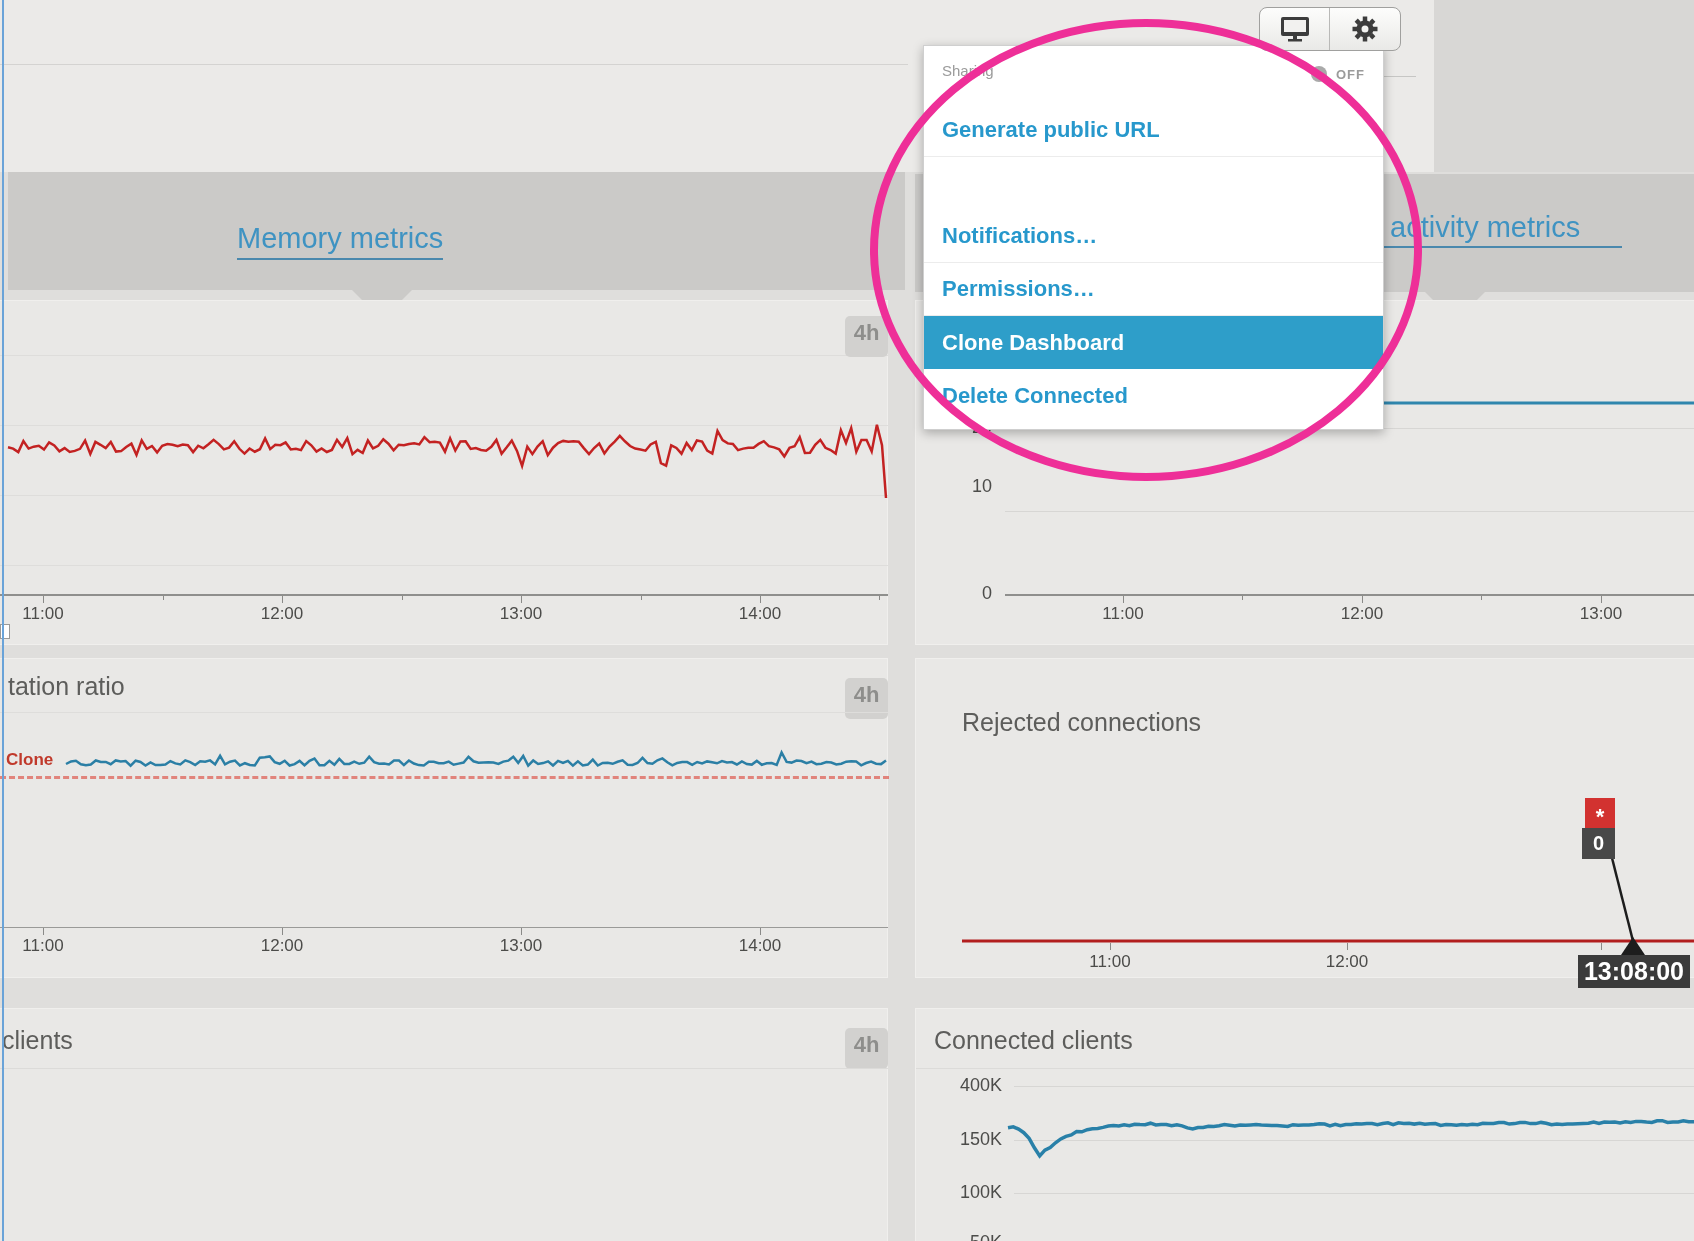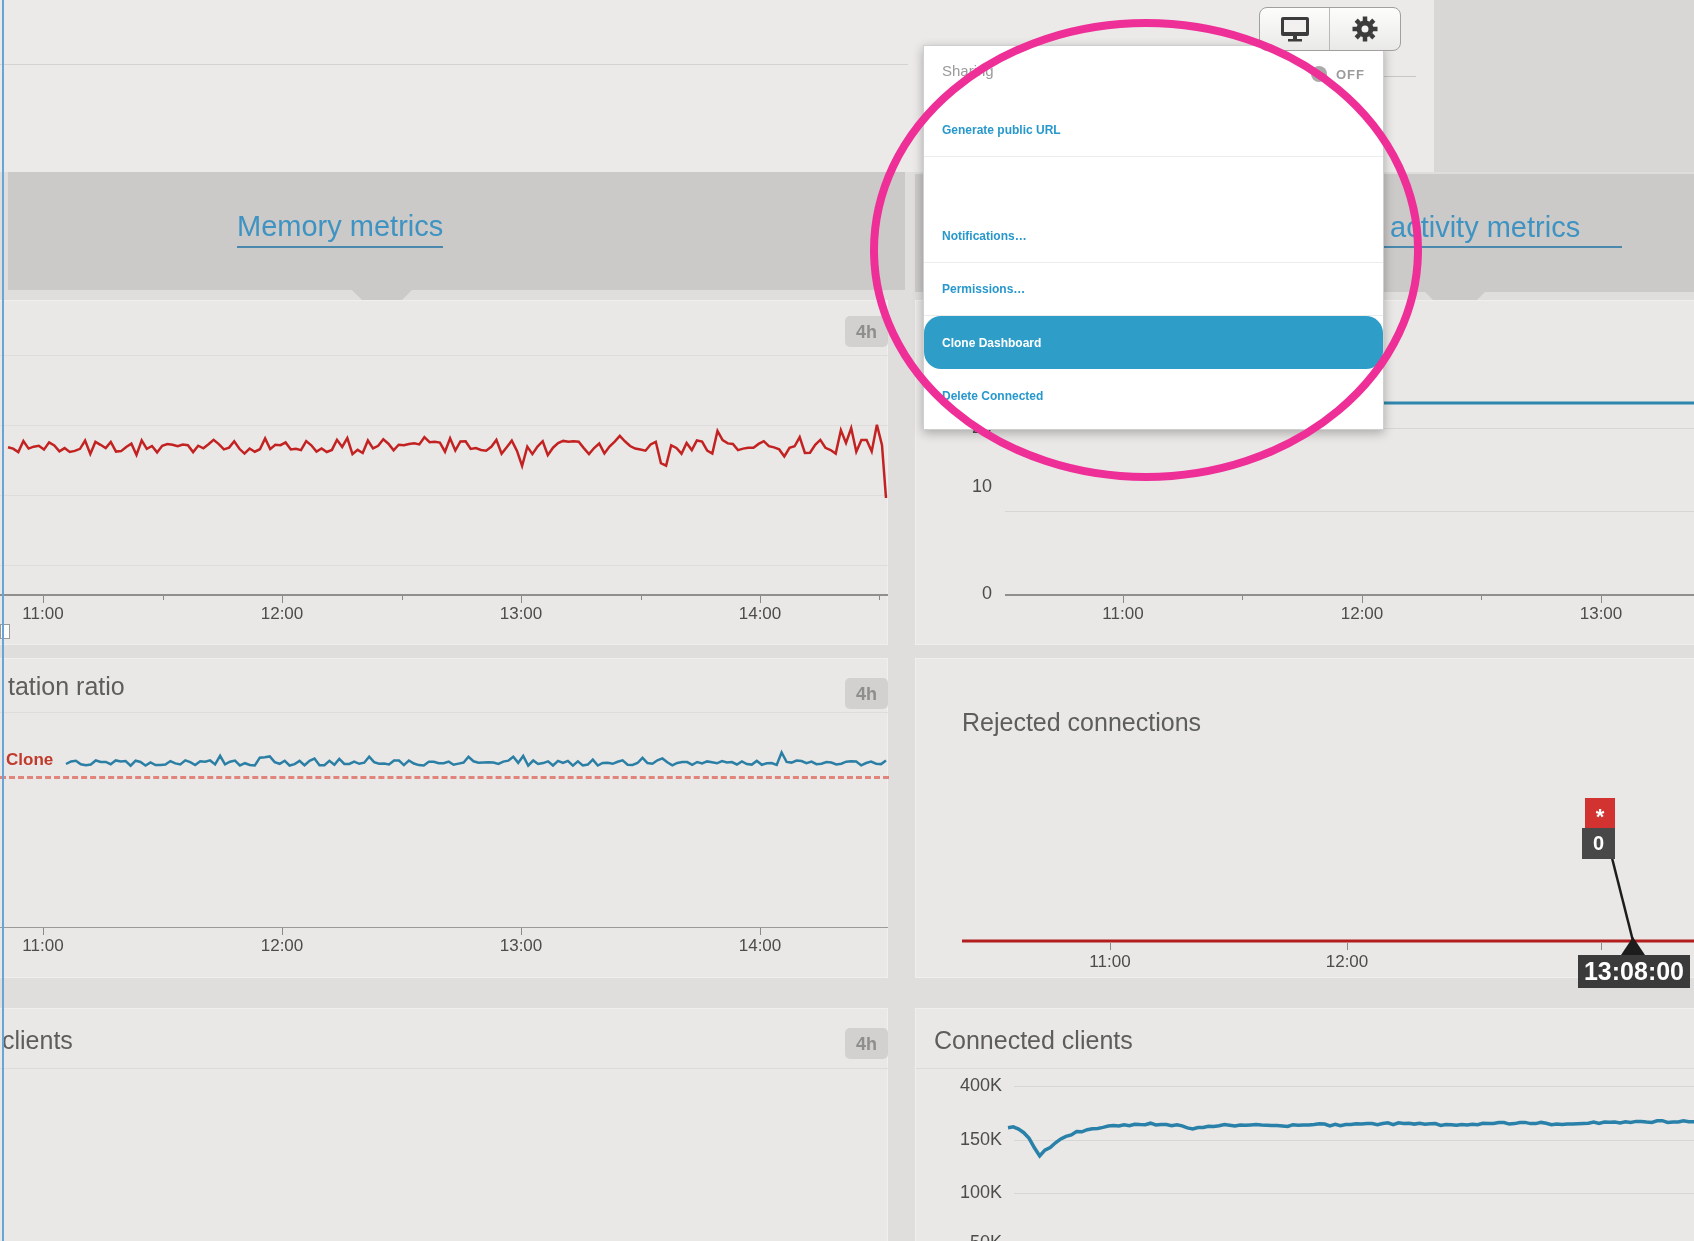--- a/index.html
+++ b/index.html
@@ -6,49 +6,49 @@
   #screen{position:relative;width:1694px;height:1241px;overflow:hidden;
           background:#dfdedc;font-family:"Liberation Sans",sans-serif;}
   .abs{position:absolute;}
   .tile{background:#e9e8e6;border:1px solid #f0efed;box-sizing:border-box;}
   .band{background:#cbcac8;}
   .notch{width:0;height:0;border-left:30px solid transparent;border-right:30px solid transparent;
          border-top:30px solid #cbcac8;}
   .band-title{font-size:29px;color:#3f93c2;text-decoration:none;border-bottom:2px solid #4a88ad;
               padding-bottom:3px;cursor:pointer;}
   .tile-title{font-size:25px;color:#5d5d5b;}
-  .badge{width:43px;height:31px;background:#d2d1cf;border-radius:5px;color:#8e8e8c;
-         font-size:18px;font-weight:bold;text-align:center;line-height:33px;}
+  .badge{width:43px;height:41px;background:#d2d1cf;border-radius:5px;color:#8e8e8c;
+         font-size:22px;font-weight:bold;text-align:center;line-height:33px;}
   .xlab{font-size:17px;color:#4c4c4a;width:70px;text-align:center;}
   .ylab{font-size:18px;color:#4c4c4a;width:62px;text-align:right;}
   .grid{background:#d7d6d4;height:1px;}
   .gridlite{background:#dedddb;height:1px;}
   .tick{width:1px;height:7px;background:#8a8a88;}
   .menu{background:#fff;border:1px solid #cfcfcf;box-shadow:0 3px 10px rgba(0,0,0,.28);}
   .menu-row{position:absolute;left:0;width:100%;height:53px;box-sizing:border-box;
             padding-left:18px;display:flex;align-items:center;border-bottom:1px solid #ececec;
-            font-size:12px;font-weight:bold;color:#2798cc;cursor:pointer;}
+            font-size:22px;font-weight:bold;color:#2798cc;cursor:pointer;}
   .menu-row.hl{background:#2e9ec9;color:#ffffff;border-bottom:none;}
   .btngroup{width:140px;height:42px;border:1px solid #a0a09e;border-radius:8px;
             background:linear-gradient(#fdfdfc,#e9e9e7);display:flex;}
   .btncell{width:69px;height:100%;display:flex;align-items:center;justify-content:center;cursor:pointer;}
   .btncell + .btncell{border-left:1px solid #b9b9b7;}
 </style>
 </head>
 <body>
 
 <div id="screen">
 
   <div class="abs" style="left:0;top:0;width:1434px;height:172px;background:#ebeae8;"></div>
   <div class="abs" style="left:1434px;top:0;width:260px;height:172px;background:#d8d7d5;"></div>
   <div class="abs" style="left:0;top:64px;width:908px;height:1px;background:#d4d3d1;"></div>
   <div class="abs" style="left:1382px;top:76px;width:34px;height:1px;background:#c6c6c4;"></div>
 
   <div class="abs band" style="left:8px;top:172px;width:897px;height:118px;"></div>
-  <a class="abs band-title" style="left:237px;top:210px;">Memory metrics</a>
+  <a class="abs band-title" style="left:237px;top:222px;">Memory metrics</a>
   <div class="abs notch" style="left:352px;top:290px;"></div>
 
   <div class="abs band" style="left:915px;top:174px;width:779px;height:118px;"></div>
   <div class="abs" style="left:1370px;top:246px;width:252px;height:2px;background:#4a88ad;"></div>
   <a class="abs band-title" style="left:1390px;top:211px;border-bottom:none;">activity metrics</a>
   <div class="abs notch" style="left:1425px;top:292px;"></div>
 
   <div class="abs tile" style="left:-16px;top:300px;width:904px;height:345px;"></div>
   <div class="abs tile" style="left:915px;top:300px;width:900px;height:345px;"></div>
   <div class="abs tile" style="left:-16px;top:658px;width:904px;height:320px;"></div>
@@ -176,21 +176,21 @@
   </div>
 
   <div class="abs menu" style="left:923px;top:45px;width:459px;height:383px;z-index:10;">
     <div class="abs" style="left:18px;top:16px;font-size:15px;color:#9b9b9b;">Sharing</div>
     <div class="abs" style="left:387px;top:20px;width:16px;height:16px;border-radius:50%;background:#a9a9a9;"></div>
     <div class="abs" style="left:412px;top:21px;font-size:13px;font-weight:bold;color:#9b9b9b;letter-spacing:1px;">OFF</div>
 
     <div class="menu-row" style="top:58px;">Generate public URL</div>
     <div class="menu-row" style="top:217px;">Permissions…</div>
     <div class="menu-row" style="top:164px;">Notifications…</div>
-    <div class="menu-row hl" style="top:270px;border-radius:17px;">Clone Dashboard</div>
+    <div class="menu-row hl" style="top:270px;">Clone Dashboard</div>
     <div class="menu-row" style="top:323px;border-bottom:none;">Delete Connected</div>
   </div>
 
   <svg class="abs" style="left:0;top:0;z-index:30;pointer-events:none;" width="1694" height="1241" viewBox="0 0 1694 1241">
     <ellipse cx="1146" cy="250" rx="272" ry="227" fill="none" stroke="#ee2f98" stroke-width="8"></ellipse>
   </svg>
 
 </div>
 
 </body></html>

